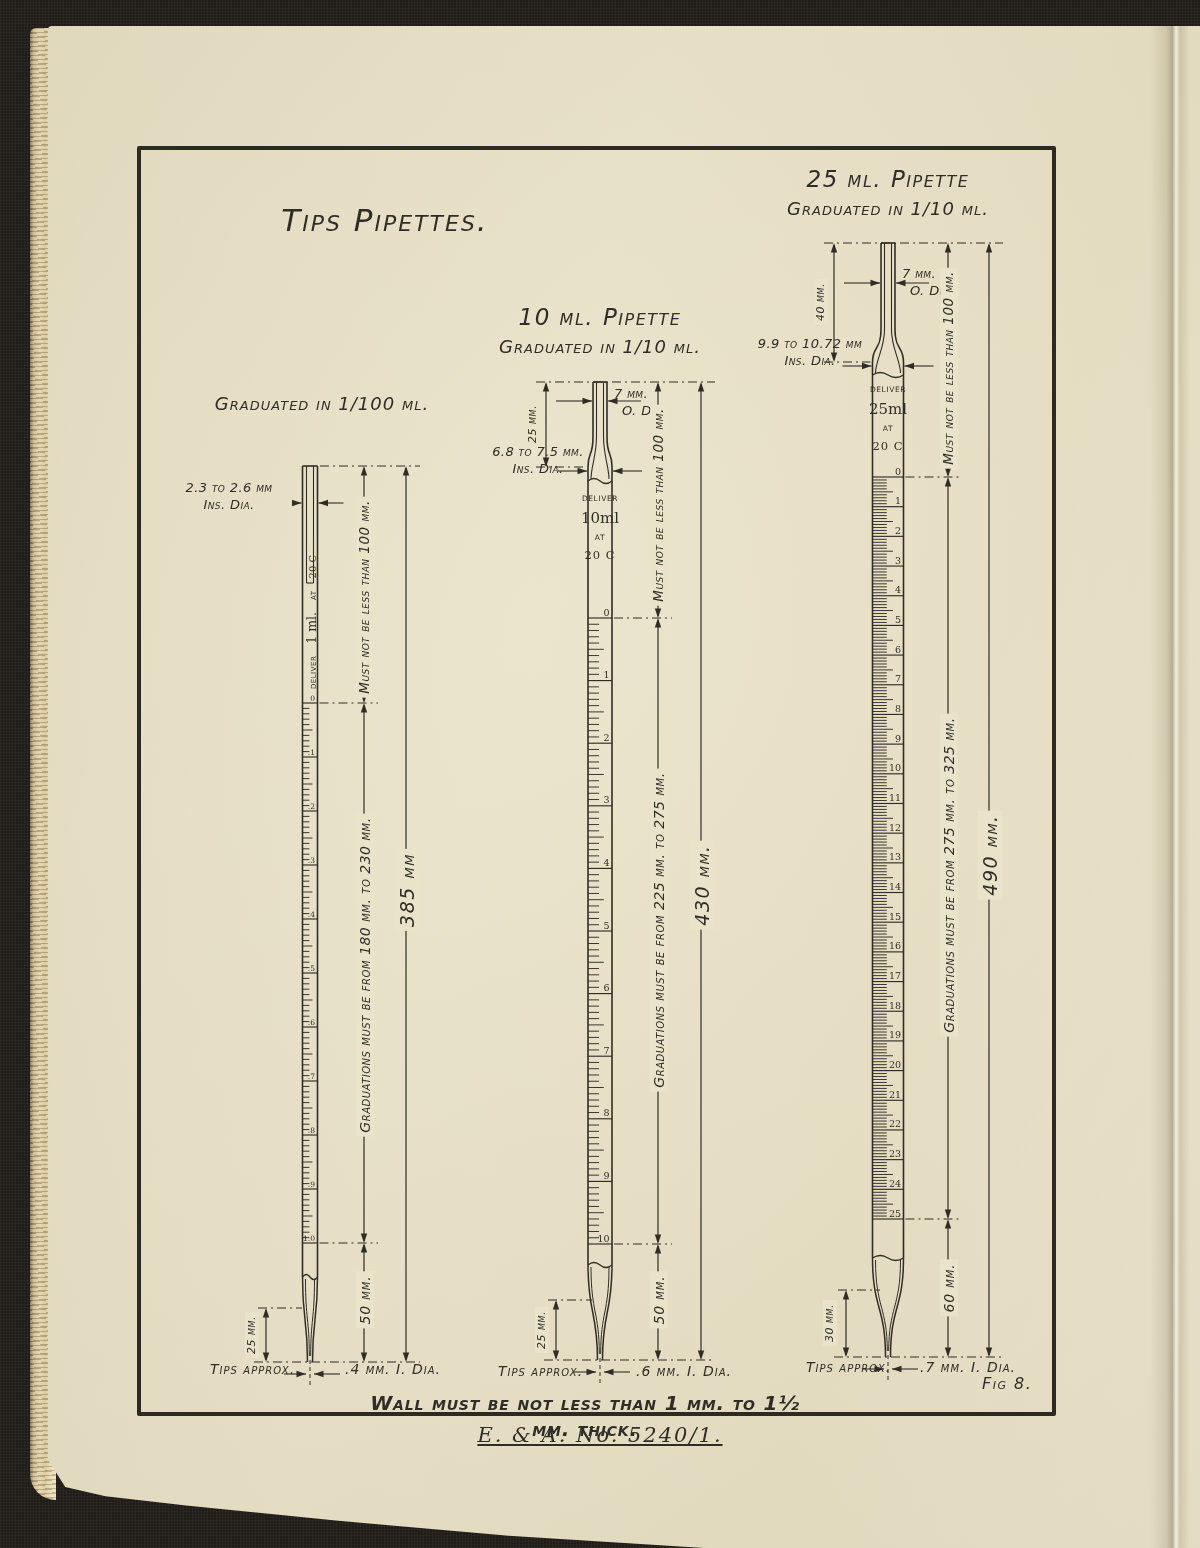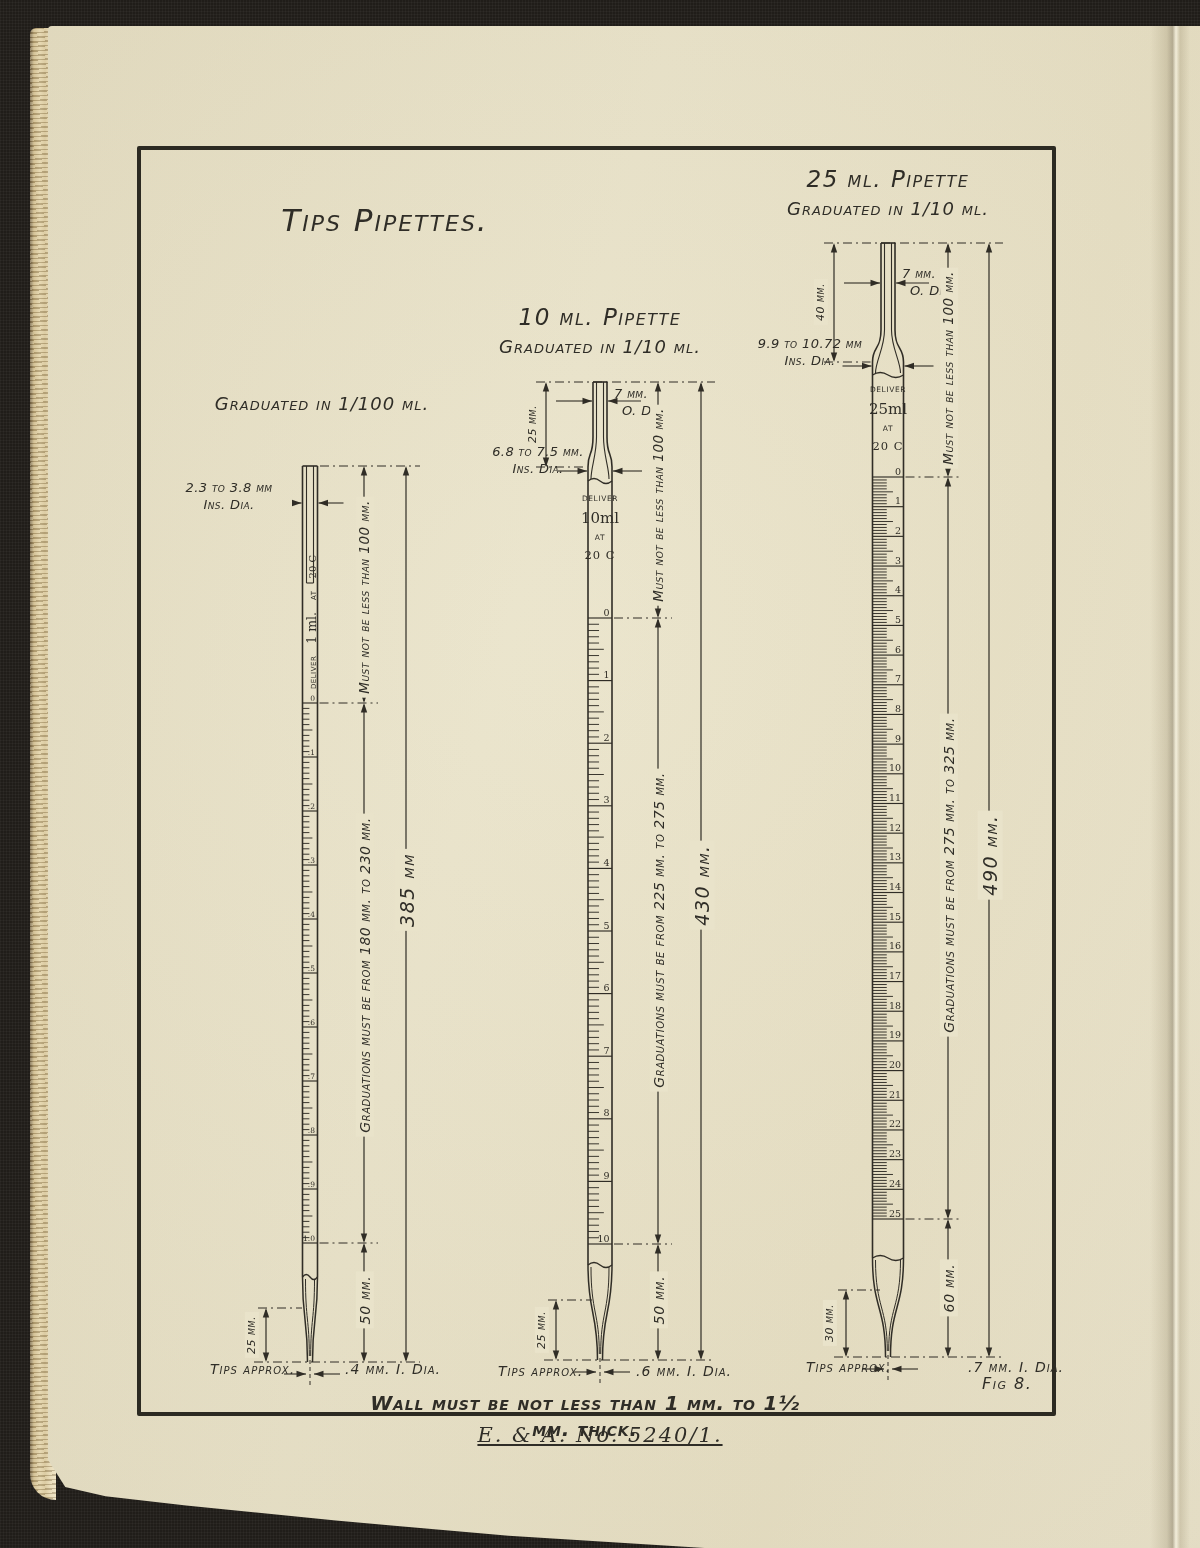--- a/index.html
+++ b/index.html
@@ -719,21 +719,21 @@
         <line x1="888" y1="1355" x2="888" y2="1383" stroke="#302d26" stroke-width="1" stroke-dasharray="4 3"></line>
       </g>
     </svg>
 
   <div class="lbl title ctr" style="left:235px;top:200px;width:300px;">Tips Pipettes.</div>
 
   <div class="lbl ctr" style="left:172px;top:390px;width:300px;">
     <div class="t2">Graduated in 1/100 ml.</div>
   </div>
   <div class="lbl ann ctr" style="left:170px;top:480px;width:118px;">
-    <div>2.3 to 3.8 mm</div>
+    <div>2.3 to 2.6 mm</div>
     <div>Ins. Dia.</div>
   </div>
   <div class="deliver-rot" style="left:311px;top:622px;">
     <span class="dr0">DELIVER</span>
     <span class="dr1">1 ml.</span>
     <span class="dr2">AT</span>
     <span class="dr3">20 C</span>
   </div>
   <div class="lbl vd vtext" style="left:365px;top:597px;">Must not be less than 100 mm.</div>
   <div class="lbl vg vtext" style="left:365px;top:975px;">Graduations must be from 180 mm. to 230 mm.</div>
@@ -788,18 +788,18 @@
     <div class="dl1">25ml</div>
     <div class="dl2">AT</div>
     <div class="dl3">20 C</div>
   </div>
   <div class="lbl vd vtext" style="left:949px;top:368px;">Must not be less than 100 mm.</div>
   <div class="lbl vg vtext" style="left:949px;top:875px;">Graduations must be from 275 mm. to 325 mm.</div>
   <div class="lbl vbig vtext" style="left:990px;top:855px;">490 mm.</div>
   <div class="lbl vmid vtext" style="left:949px;top:1288px;">60 mm.</div>
   <div class="lbl vsm vtext" style="left:830px;top:1323px;">30 mm.</div>
   <div class="lbl tips" style="left:806px;top:1358px;">Tips approx.</div>
-  <div class="lbl tips" style="left:968px;top:1358px;">.7 mm. I. Dia.</div>
+  <div class="lbl tips" style="left:920px;top:1358px;">.7 mm. I. Dia.</div>
 
   <div class="lbl wall ctr" style="left:360px;top:1390px;width:450px;">Wall must be not less than 1 mm. to 1½ mm. thick.</div>
   <div class="lbl fig" style="left:982px;top:1374px;">Fig 8.</div>
   <div class="lbl ref ctr" style="left:440px;top:1422px;width:320px;text-decoration:underline;">E. &amp; A. No. 5240/1.</div>
 </div>
 
 </body></html>

